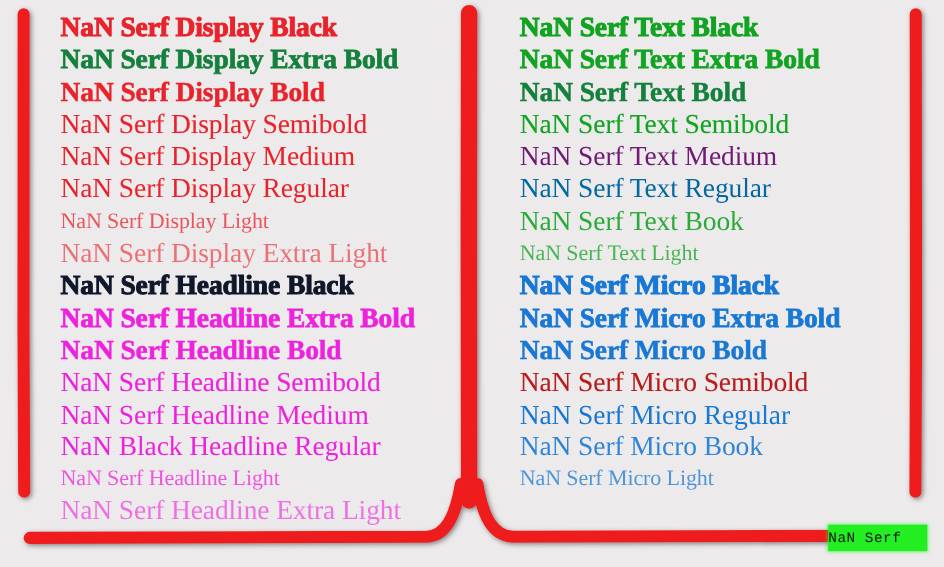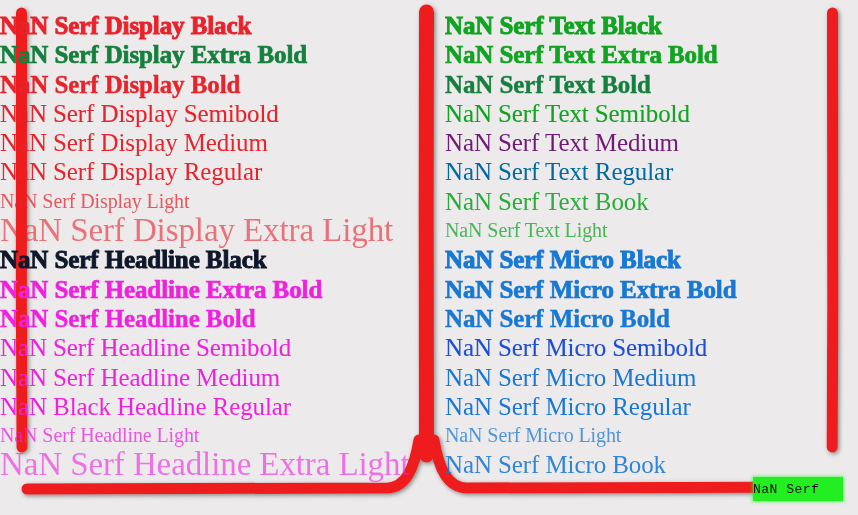--- a/index.html
+++ b/index.html
@@ -38,21 +38,21 @@
     left: 0;
     top: 0;
     width: 858px;
     height: 515px;
     display: flex;
   }
   .column {
     width: 429px;
     position: relative;
   }
-  .col-left  { }
+  .col-left  { padding-left: 55px; }
   .col-right { padding-left: 32px; }
 
   .group {
     display: block;
   }
   .group-left  { padding-top: 0; }
 
   .spec-line {
     display: block;
     white-space: nowrap;
@@ -69,21 +69,21 @@
 
   
   .w-black      { font-weight: 900; font-size: 25px; }
   .w-extrabold  { font-weight: 800; font-size: 25px; }
   .w-bold       { font-weight: 700; font-size: 25px; }
   .w-semibold   { font-weight: 600; font-size: 25px; }
   .w-medium     { font-weight: 500; font-size: 25px; }
   .w-regular    { font-weight: 400; font-size: 25px; }
   .w-book       { font-weight: 400; font-size: 25px; }
   .w-light      { font-weight: 300; font-size: 20px; }
-  .w-extralight { font-weight: 200; font-size: 33px; }
+  .w-extralight { font-weight: 200; font-size: 25px; }
 
   
   .w-black      { -webkit-text-stroke: 0.95px currentColor; }
   .w-extrabold  { -webkit-text-stroke: 0.70px currentColor; }
   .w-bold       { -webkit-text-stroke: 0.42px currentColor; }
   .w-semibold   { -webkit-text-stroke: 0.10px currentColor; font-weight: 400; }
   .w-medium     { font-weight: 400; }
   .w-regular    { font-weight: 400; }
   .w-book       { font-weight: 400; opacity: 0.88; }
   .w-light      { font-weight: 400; opacity: 0.74; }
@@ -167,25 +167,24 @@
         <span class="spec-line w-medium" style="color:#701a75">NaN Serf Text Medium</span>
         <span class="spec-line w-regular" style="color:#0369a1">NaN Serf Text Regular</span>
         <span class="spec-line w-book" style="color:#11a321">NaN Serf Text Book</span>
         <span class="spec-line w-light" style="color:#11a321">NaN Serf Text Light</span>
       </div>
 
       <div class="group">
         <span class="spec-line w-black" style="color:#1878d4">NaN Serf Micro Black</span>
         <span class="spec-line w-extrabold" style="color:#1878d4">NaN Serf Micro Extra Bold</span>
         <span class="spec-line w-bold" style="color:#1878d4">NaN Serf Micro Bold</span>
-        <span class="spec-line w-semibold" style="color:#1d4ed8">NaN Serf Micro Semibold</span>
-        <span class="spec-line w-medium" style="color:#1878d4">NaN Serf Micro Medium</span>
+        <span class="spec-line w-semibold" style="color:#b91c1c">NaN Serf Micro Semibold</span>
         <span class="spec-line w-regular" style="color:#1878d4">NaN Serf Micro Regular</span>
+        <span class="spec-line w-book" style="color:#1878d4">NaN Serf Micro Book</span>
         <span class="spec-line w-light" style="color:#1878d4">NaN Serf Micro Light</span>
-        <span class="spec-line w-book" style="color:#1878d4">NaN Serf Micro Book</span>
       </div>
 
     </div>
   </div>
 
   <div id="badge" style="background: rgb(34, 238, 34); color: rgb(16, 16, 16);">
     <span>NaN Serf</span>
   </div>
 
 </div>

